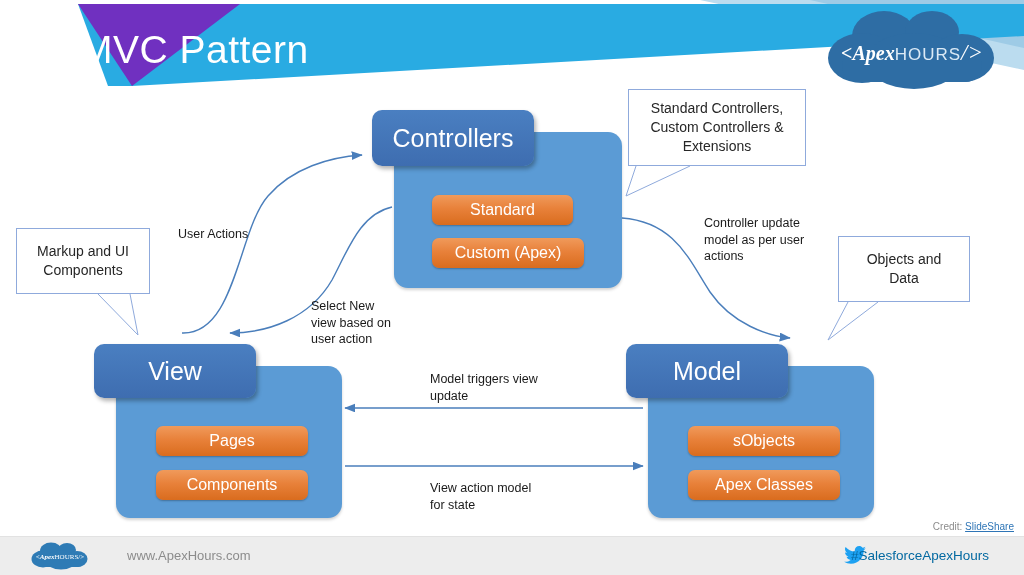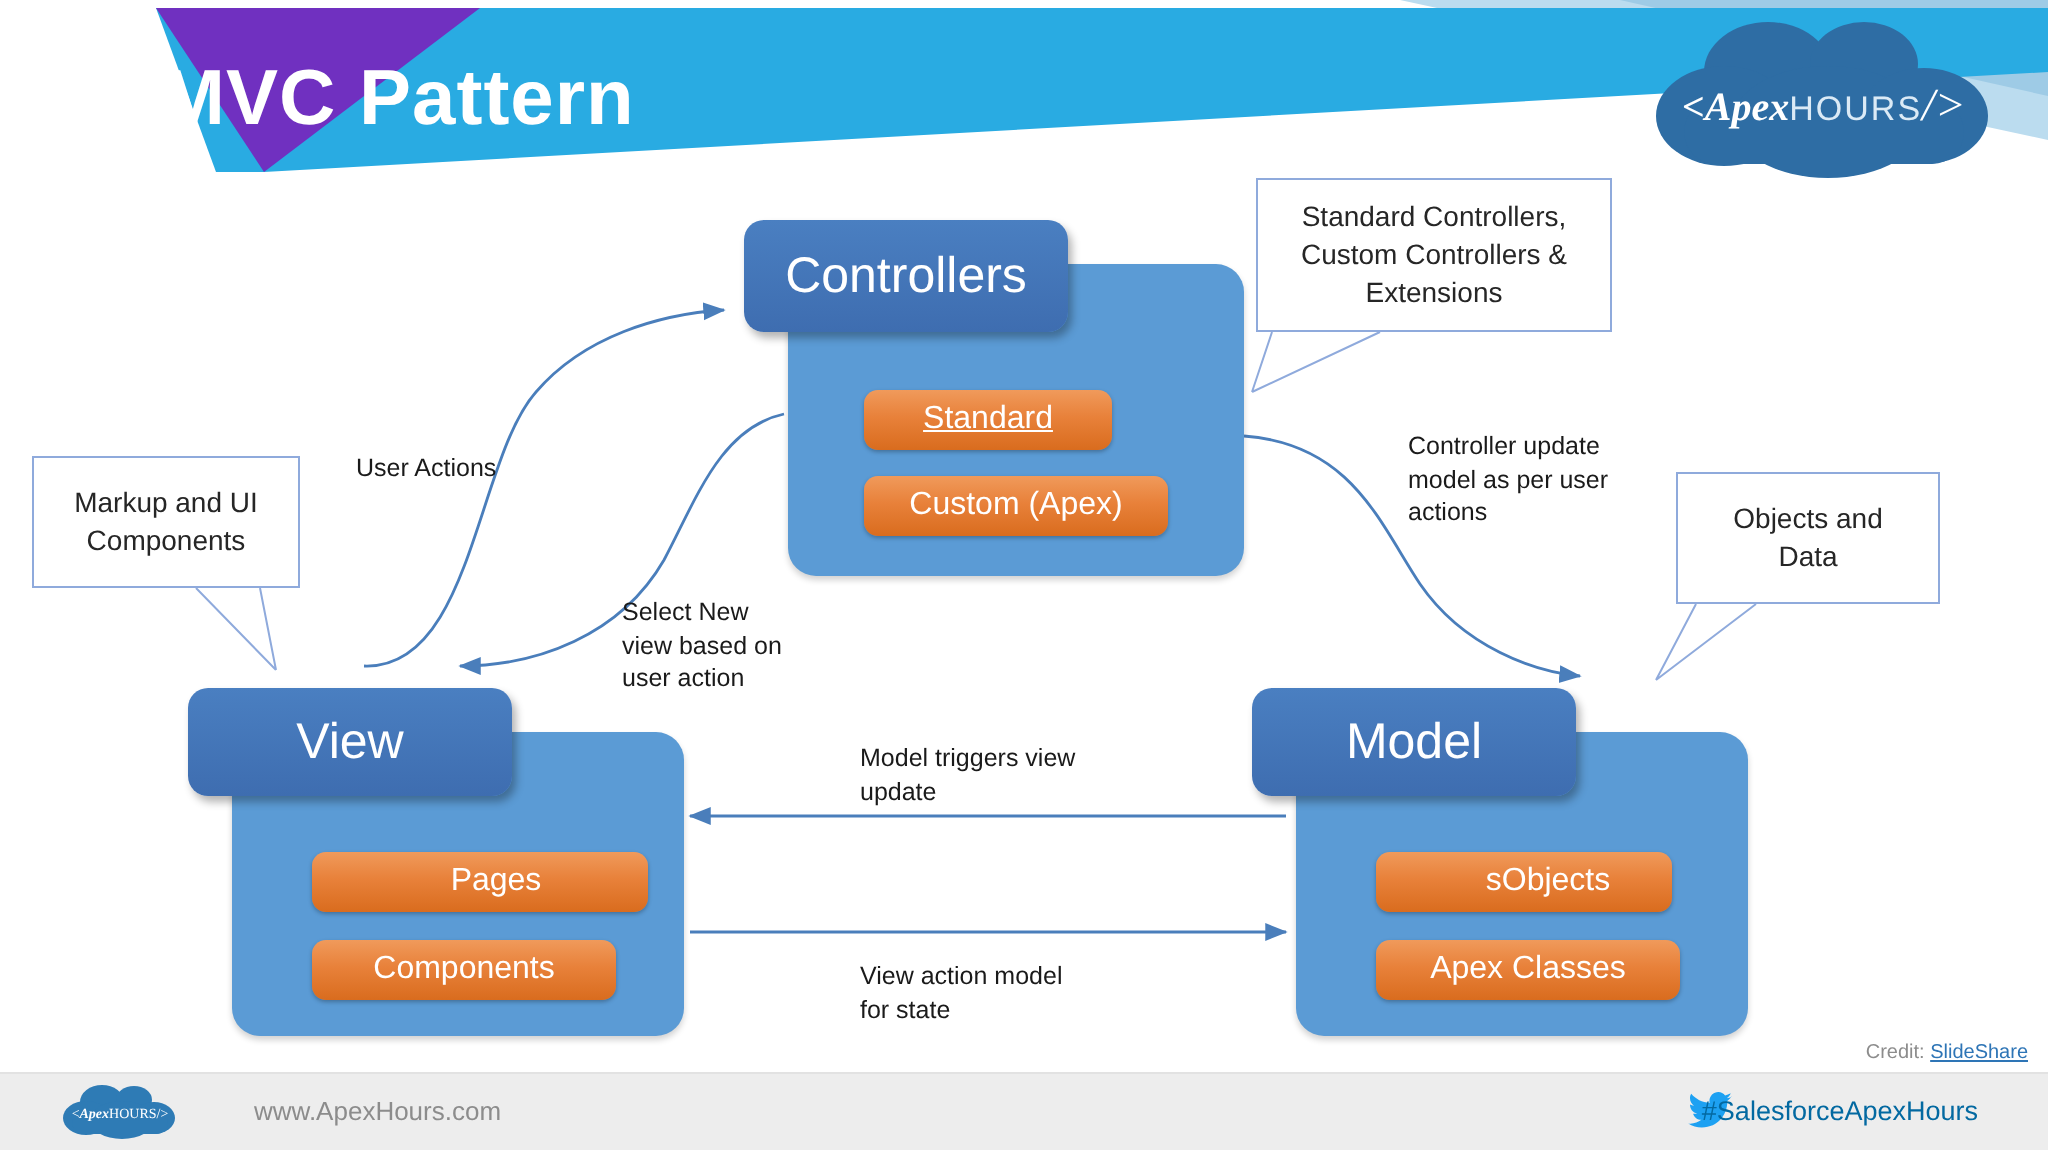--- a/index.html
+++ b/index.html
@@ -28,21 +28,21 @@
   }
   #header-banner svg { display: block; }
 
   #page-title {
     position: absolute;
     left: 80px;
     top: 28px;
     font-size: 39px;
     color: #ffffff;
     font-family: "Liberation Sans", sans-serif;
-    font-weight: 700;
+    font-weight: 400;
     letter-spacing: 0.5px;
     white-space: nowrap;
   }
 
   
   #header-logo {
     position: absolute;
     right: 22px;
     top: 6px;
     width: 180px;
@@ -259,43 +259,43 @@
 
     <path d="M636,166 L626,196 M690,166 L626,196" fill="none" stroke="#8FAADC" stroke-width="1"></path>
     <path d="M98,294 L138,335 M130,294 L138,335" fill="none" stroke="#8FAADC" stroke-width="1"></path>
     <path d="M848,302 L828,340 M878,302 L828,340" fill="none" stroke="#8FAADC" stroke-width="1"></path>
   </svg>
 
   <div class="panel" style="left:394px; top:132px; width:228px; height:156px;"></div>
   <div class="panel-tab" style="left:372px; top:110px; width:162px; height:56px;">
     <span>Controllers</span>
   </div>
-  <div class="pill" style="left:432px; top:195px; width:124px; height:30px;text-decoration:underline;">
+  <div class="pill" style="left:432px; top:195px; width:141px; height:30px;">
     <span>Standard</span>
   </div>
   <div class="pill" style="left:432px; top:238px; width:152px; height:30px;">
     <span>Custom (Apex)</span>
   </div>
 
   <div class="panel" style="left:116px; top:366px; width:226px; height:152px;"></div>
   <div class="panel-tab" style="left:94px; top:344px; width:162px; height:54px;">
     <span>View</span>
   </div>
-  <div class="pill" style="left:156px; top:426px; width:152px; height:30px;padding-left:16px;">
+  <div class="pill" style="left:156px; top:426px; width:152px; height:30px;">
     <span>Pages</span>
   </div>
   <div class="pill" style="left:156px; top:470px; width:152px; height:30px;">
     <span>Components</span>
   </div>
 
   <div class="panel" style="left:648px; top:366px; width:226px; height:152px;"></div>
   <div class="panel-tab" style="left:626px; top:344px; width:162px; height:54px;">
     <span>Model</span>
   </div>
-  <div class="pill" style="left:688px; top:426px; width:124px; height:30px;padding-left:24px;">
+  <div class="pill" style="left:688px; top:426px; width:152px; height:30px;">
     <span>sObjects</span>
   </div>
   <div class="pill" style="left:688px; top:470px; width:152px; height:30px;">
     <span>Apex Classes</span>
   </div>
 
   <div class="callout" style="left:628px; top:89px; width:178px; height:77px;">Standard Controllers,
 Custom Controllers &amp;
 Extensions</div>
 

